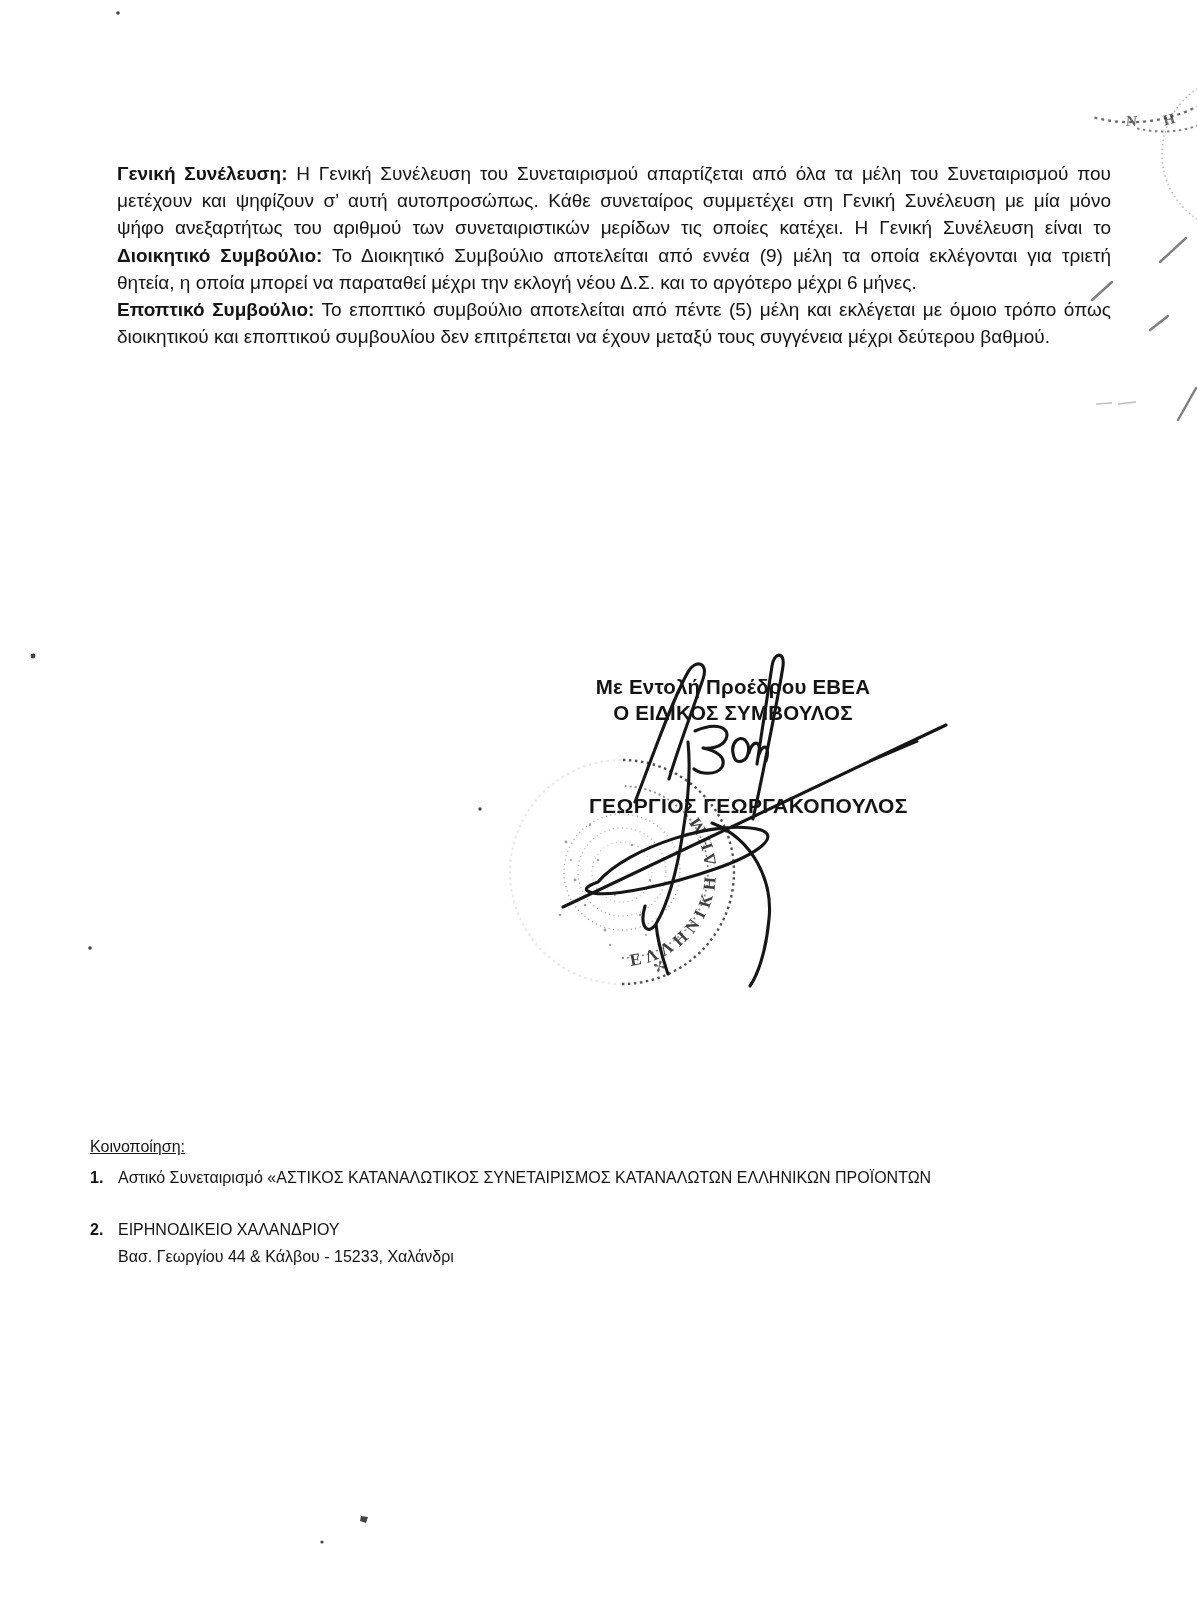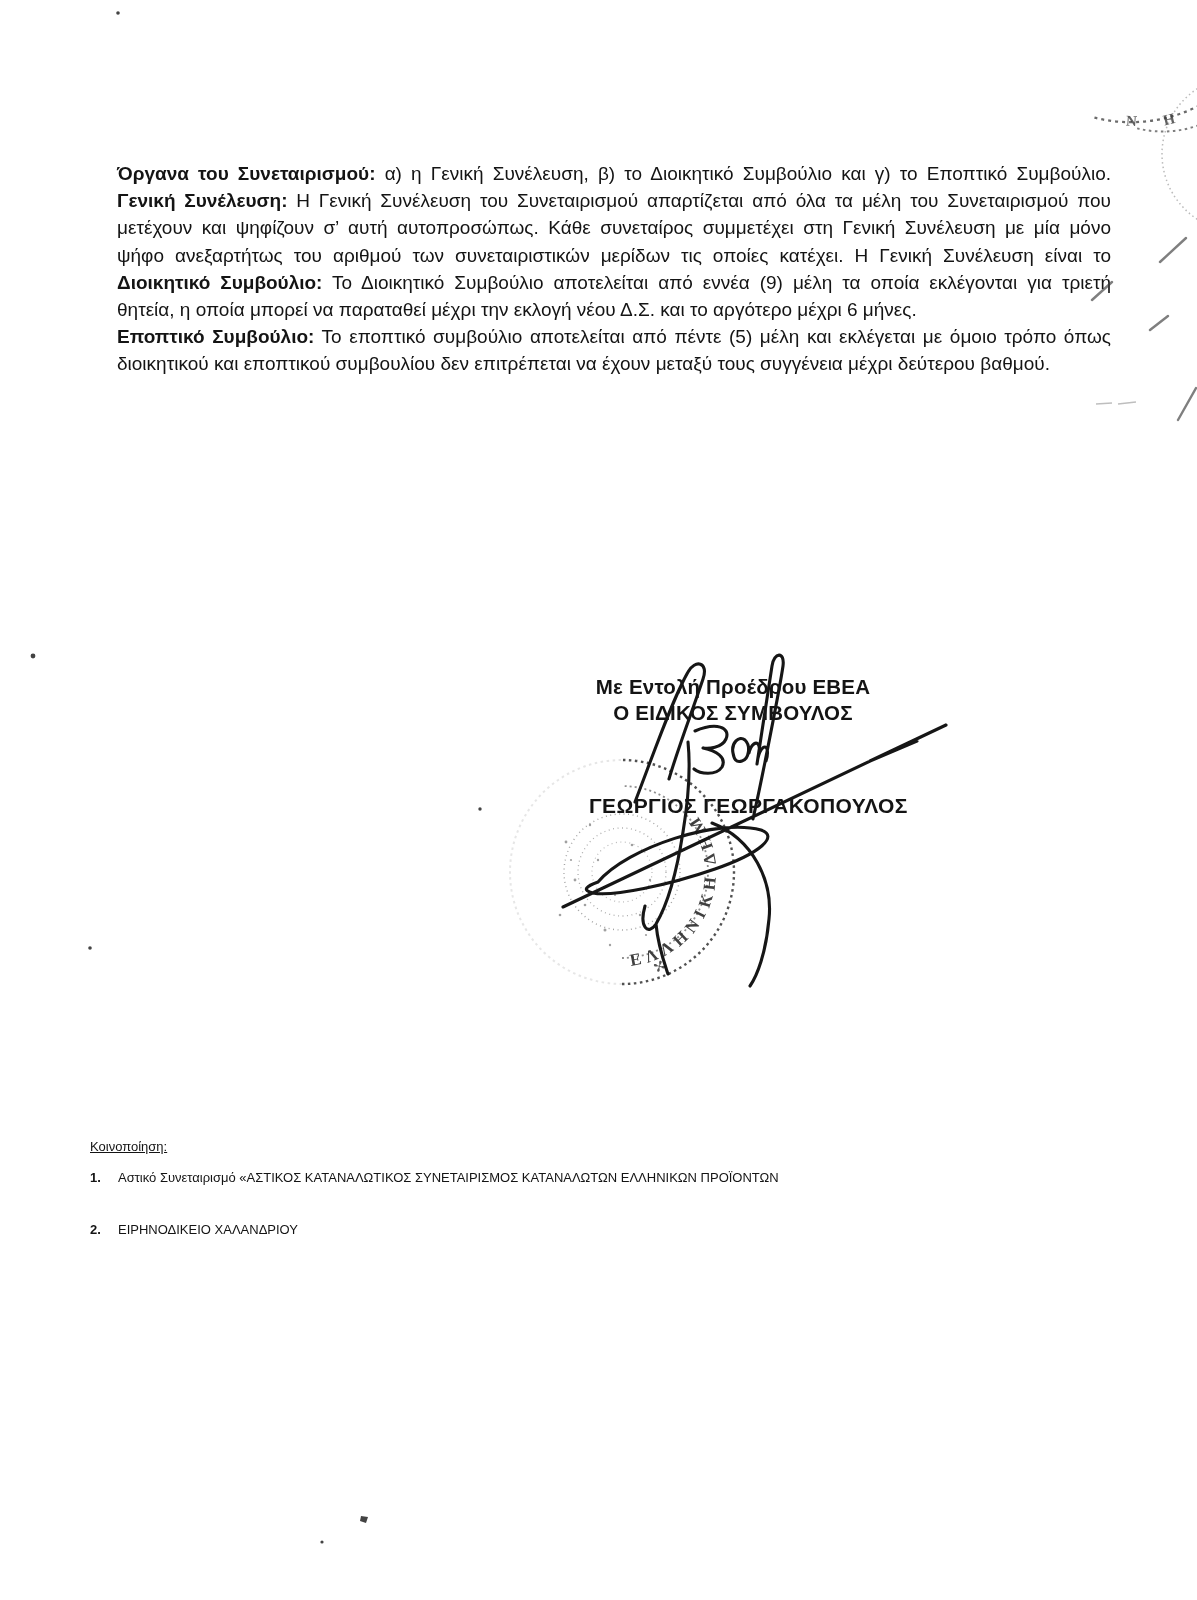--- a/index.html
+++ b/index.html
@@ -24,35 +24,34 @@
   .sig-titles{
     position:absolute;left:565px;top:674px;width:336px;
     text-align:center;font-weight:bold;font-size:20.5px;line-height:26px;
     letter-spacing:.2px;
   }
   .sig-name{
     position:absolute;left:589px;top:794px;
     font-weight:bold;font-size:21px;letter-spacing:.4px;white-space:nowrap;
   }
   
-  .cc{position:absolute;left:90px;top:1133px;font-size:13px;line-height:27px;width:1010px;}
+  .cc{position:absolute;left:90px;top:1133px;font-size:16px;line-height:27px;width:1010px;}
   .cc-head{text-decoration:underline;margin-bottom:4px;}
   .cc-item{display:flex;align-items:flex-start;}
   .cc-item .num{width:28px;font-weight:bold;flex:0 0 auto;}
   .cc-item .cc-lines{flex:1;}
   .cc-item.second{margin-top:25px;}
   svg.overlay{position:absolute;left:0;top:0;pointer-events:none;}
 </style>
 </head>
 <body>
 
 <div class="page">
 
   <div class="bodytext">
-    <div class="ln"><b>Όργανα του Συνεταιρισμού:</b><span> α) η Γενική Συνέλευση, β) το Διοικητικό Συμβούλιο και γ) το Εποπτικό Συμβούλιο.</span></div>
     <div class="ln"><b>Γενική Συνέλευση:</b><span> Η Γενική Συνέλευση του Συνεταιρισμού απαρτίζεται από όλα τα μέλη του Συνεταιρισμού που</span></div>
     <div class="ln"><span>μετέχουν και ψηφίζουν σ’ αυτή αυτοπροσώπως. Κάθε συνεταίρος συμμετέχει στη Γενική Συνέλευση με μία μόνο</span></div>
     <div class="ln"><span>ψήφο ανεξαρτήτως του αριθμού των συνεταιριστικών μερίδων τις οποίες κατέχει. Η Γενική Συνέλευση είναι το</span></div>
     <div class="ln"><b>Διοικητικό Συμβούλιο:</b><span> Το Διοικητικό Συμβούλιο αποτελείται από εννέα (9) μέλη τα οποία εκλέγονται για τριετή</span></div>
     <div class="ln end"><span>θητεία, η οποία μπορεί να παραταθεί μέχρι την εκλογή νέου Δ.Σ. και το αργότερο μέχρι 6 μήνες.</span></div>
     <div class="ln"><b>Εποπτικό Συμβούλιο:</b><span> Το εποπτικό συμβούλιο αποτελείται από πέντε (5) μέλη και εκλέγεται με όμοιο τρόπο όπως</span></div>
     <div class="ln end"><span>διοικητικού και εποπτικού συμβουλίου δεν επιτρέπεται να έχουν μεταξύ τους συγγένεια μέχρι δεύτερου βαθμού.</span></div>
   </div>
 
   <div class="sig-titles">
@@ -67,20 +66,21 @@
     <div class="cc-item">
       <span class="num">1.</span>
       <span class="cc-lines">
         <div>Αστικό Συνεταιρισμό «ΑΣΤΙΚΟΣ ΚΑΤΑΝΑΛΩΤΙΚΟΣ ΣΥΝΕΤΑΙΡΙΣΜΟΣ ΚΑΤΑΝΑΛΩΤΩΝ ΕΛΛΗΝΙΚΩΝ ΠΡΟΪΟΝΤΩΝ</div>
       </span>
     </div>
     <div class="cc-item second">
       <span class="num">2.</span>
       <span class="cc-lines">
         <div>ΕΙΡΗΝΟΔΙΚΕΙΟ ΧΑΛΑΝΔΡΙΟΥ</div>
+        <div>Βασ. Γεωργίου 44 &amp; Κάλβου - 15233, Χαλάνδρι</div>
       </span>
     </div>
   </div>
 
   <svg class="overlay" width="1197" height="1600" viewBox="0 0 1197 1600">
 
     <g stroke="#333" fill="none">
       <path d="M 622 984 A 112 112 0 0 0 622 760" stroke-width="2.4" stroke-dasharray="2.5 3.5" opacity="0.85"></path>
       <path d="M 622 984 A 112 112 0 0 1 622 760" stroke-width="2" stroke-dasharray="2.5 3.5" opacity="0.12"></path>
       <path d="M 622 958 A 86 86 0 0 0 622 786" stroke-width="1.8" stroke-dasharray="2 3" opacity="0.55"></path>

